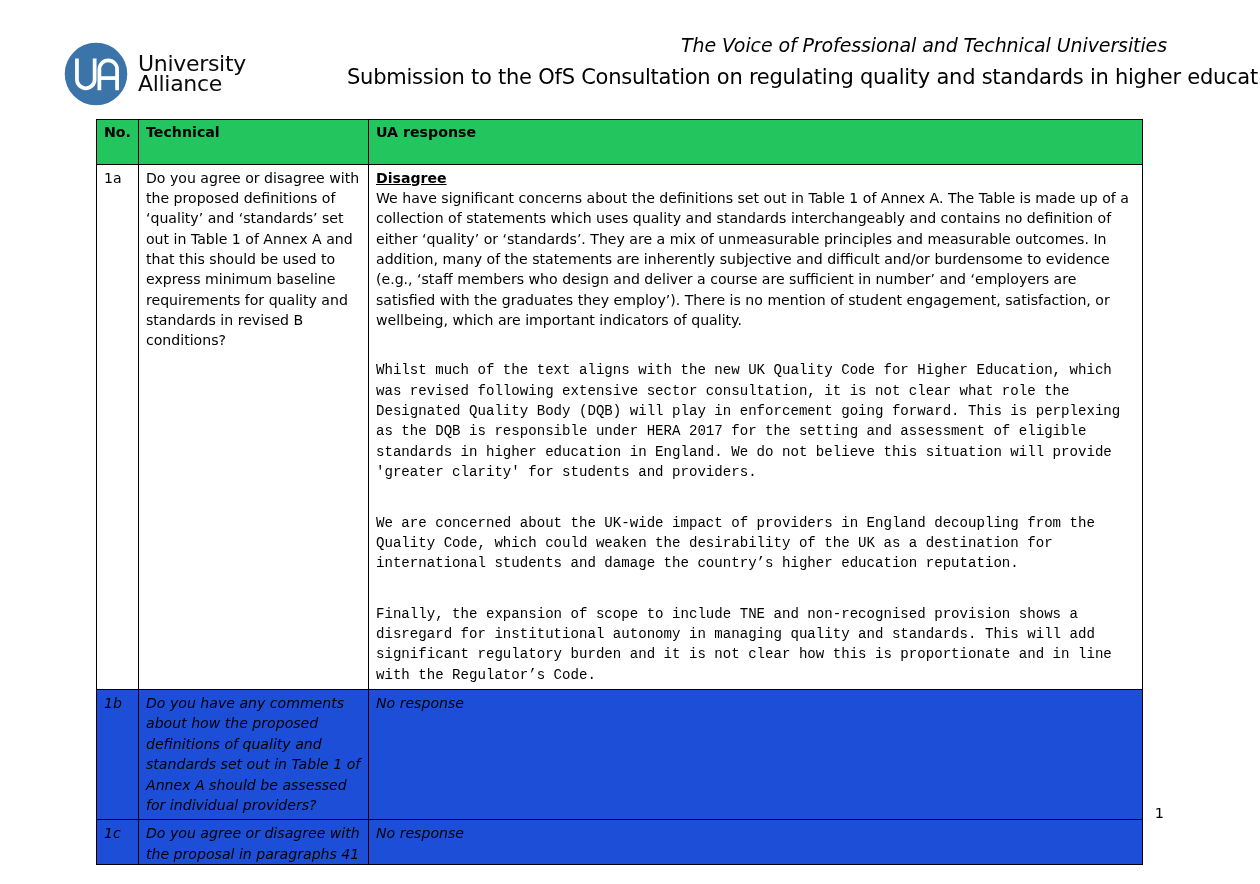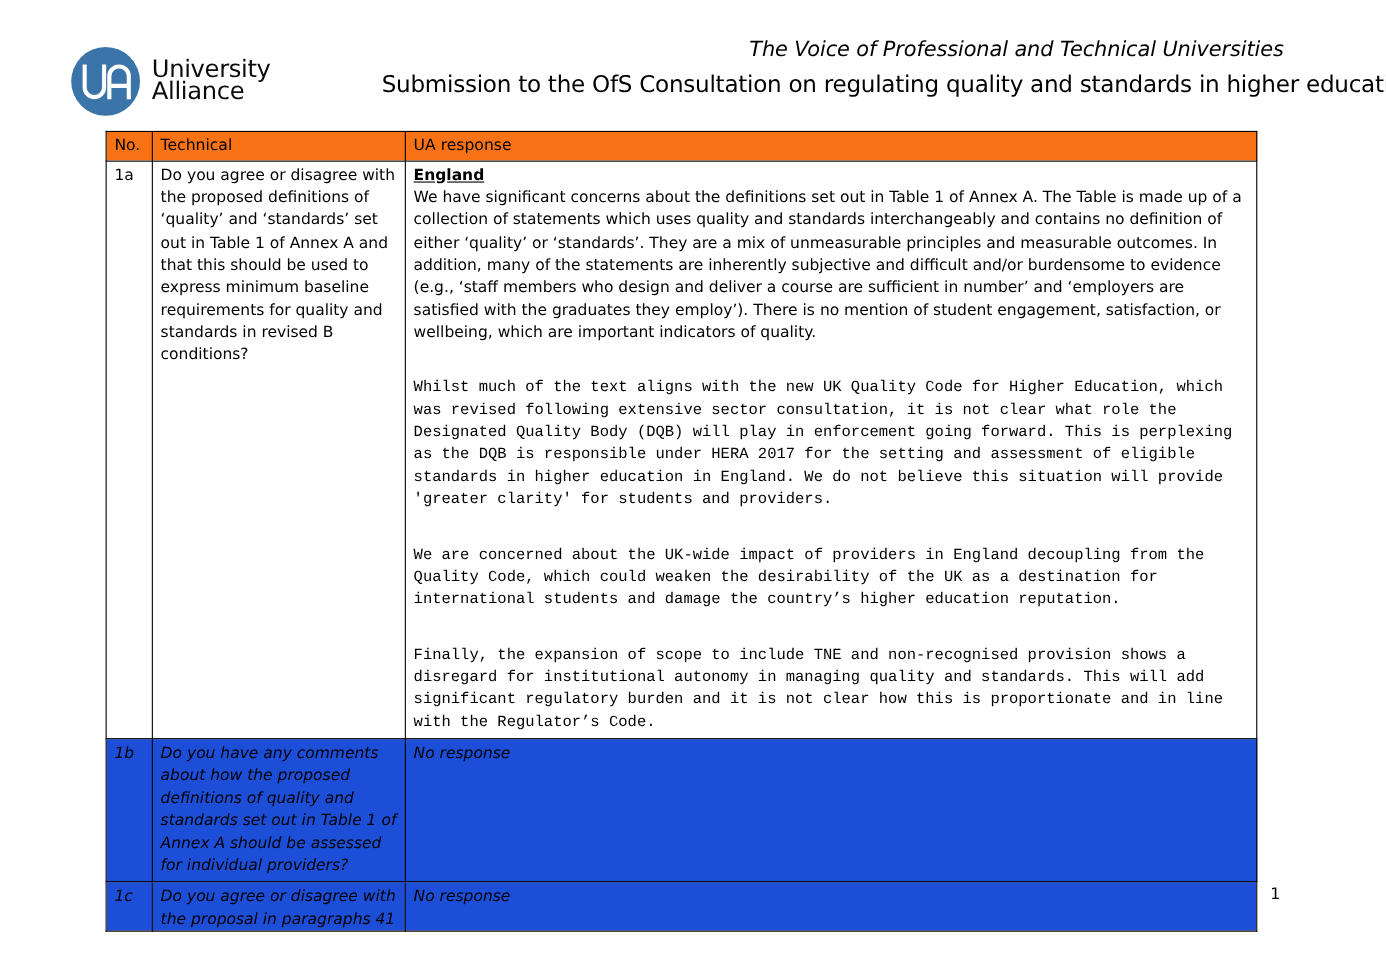--- a/index.html
+++ b/index.html
@@ -102,25 +102,25 @@
     vertical-align: top;
     padding: 3px 6px 4px 7px;
     text-align: left;
     font-weight: normal;
   }
   .col-no { width: 42px; }
   .col-q  { width: 230px; }
   .col-r  { width: 774px; }
 
   .qtable thead th {
-    background: #f97316;
-    font-weight: normal;
+    background: #22c55e;
+    font-weight: bold;
     font-size: 14.2px;
     padding-top: 2px;
-    padding-bottom: 3px;
+    padding-bottom: 21px;
   }
 
   .row-answered td { background: #ffffff; }
   .row-noresponse td {
     background: #1d4ed8;
     font-style: italic;
   }
 
   .cell-no { text-align: left; }
 
@@ -194,21 +194,21 @@
         <th>UA response</th>
       </tr>
     </thead>
     <tbody>
 
       <tr class="row-answered">
         <td class="cell-no">1a</td>
         <td>Do you agree or disagree with the proposed definitions of ‘quality’ and ‘standards’ set out in Table 1 of Annex A and that this should be used to express minimum baseline requirements for quality and standards in revised B conditions?</td>
         <td>
           <p>
-            <span class="resp-head">England</span>
+            <span class="resp-head">Disagree</span>
           </p>
           <p>We have significant concerns about the definitions set out in Table 1 of Annex A. The Table is made up of a collection of statements which uses quality and standards interchangeably and contains no definition of either ‘quality’ or ‘standards’. They are a mix of unmeasurable principles and measurable outcomes. In addition, many of the statements are inherently subjective and difficult and/or burdensome to evidence (e.g., ‘staff members who design and deliver a course are sufficient in number’ and ‘employers are satisfied with the graduates they employ’). There is no mention of student engagement, satisfaction, or wellbeing, which are important indicators of quality.</p>
           <p class="gap">Whilst much of the text aligns with the new UK Quality Code for Higher Education, which was revised following extensive sector consultation, it is not clear what role the Designated Quality Body (DQB) will play in enforcement going forward. This is perplexing as the DQB is responsible under HERA 2017 for the setting and assessment of eligible standards in higher education in England. We do not believe this situation will provide 'greater clarity' for students and providers.</p>
           <p class="gap">We are concerned about the UK-wide impact of providers in England decoupling from the Quality Code, which could weaken the desirability of the UK as a destination for international students and damage the country’s higher education reputation.</p>
           <p class="gap">Finally, the expansion of scope to include TNE and non-recognised provision shows a disregard for institutional autonomy in managing quality and standards. This will add significant regulatory burden and it is not clear how this is proportionate and in line with the Regulator’s Code.</p>
         </td>
       </tr>
 
       <tr class="row-noresponse">
         <td class="cell-no">1b</td>

